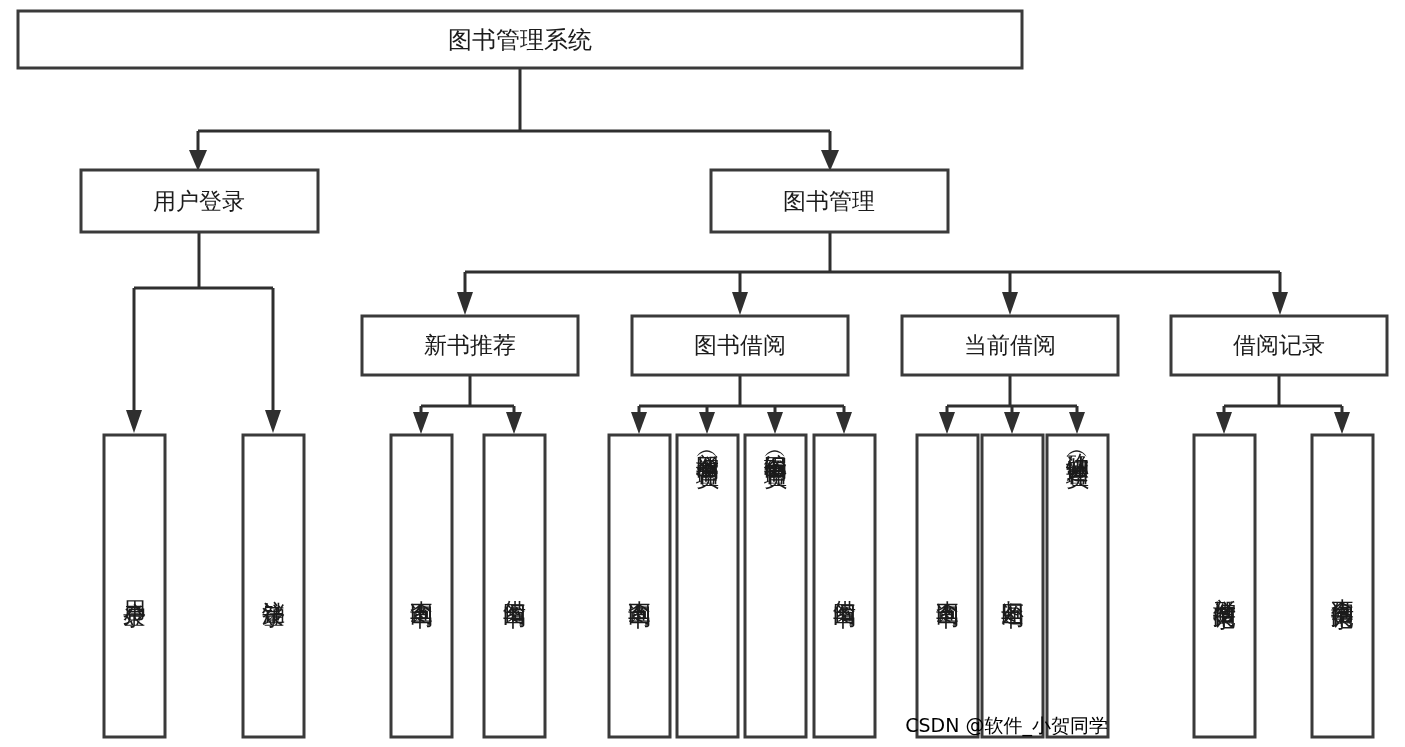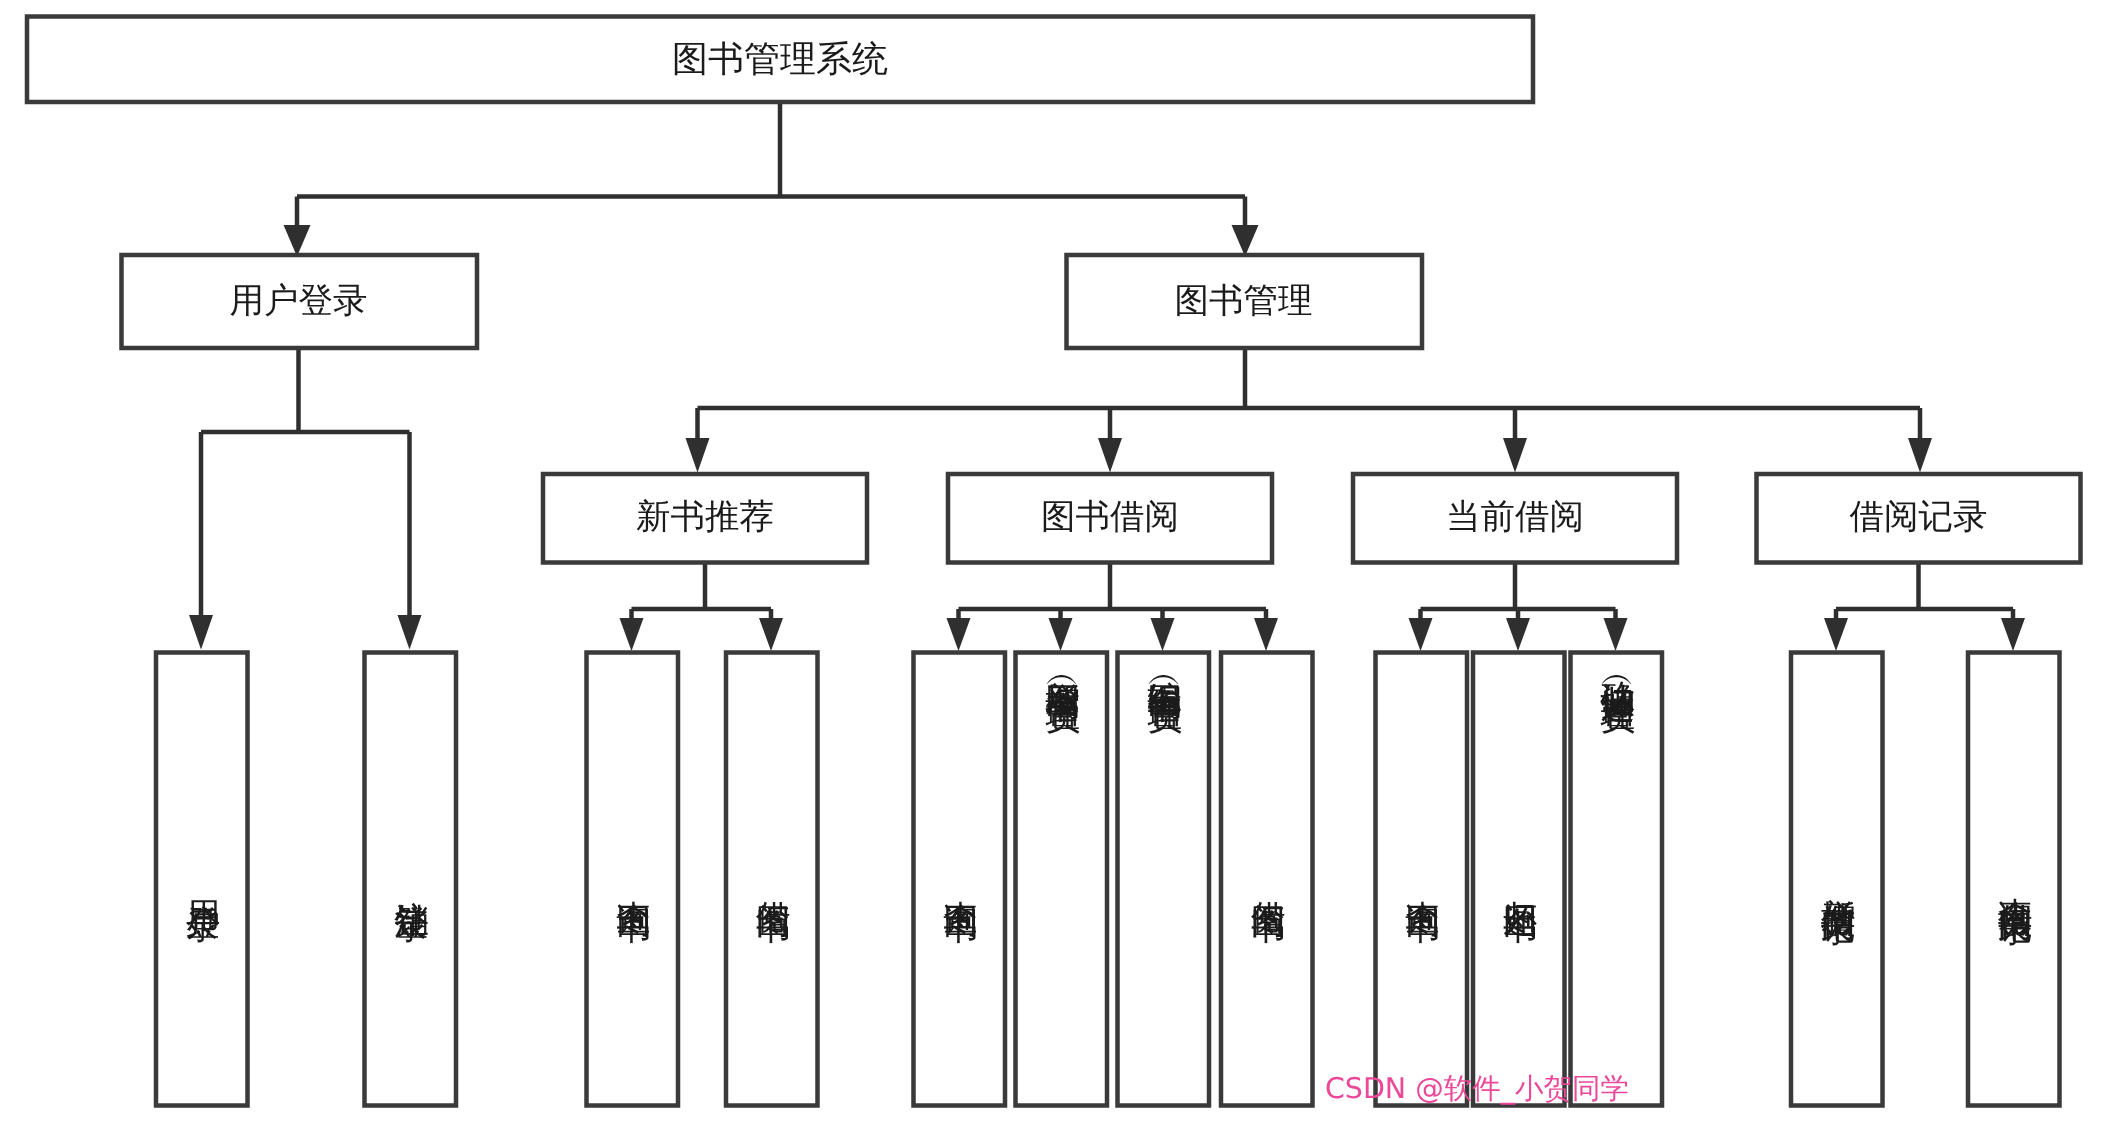--- a/index.html
+++ b/index.html
@@ -63,25 +63,25 @@
     text-orientation: upright;
     font-family: "DejaVu Sans", "Liberation Sans", sans-serif;
     font-size: 23px;
     line-height: 1.18;
     letter-spacing: 2px;
     color: #1b1b1b;
     white-space: nowrap;
   }
   .watermark {
     position: absolute;
-    right: 30px;
+    right: 8px;
     bottom: 8px;
     font-family: "DejaVu Sans", "Liberation Sans", sans-serif;
     font-size: 19px;
-    color: #ec4899;
+    color: #000000;
     white-space: nowrap;
     pointer-events: none;
   }
 </style>
 </head>
 <body>
 
 <div id="diagram-root">
 
   <svg class="diagram" viewBox="0 0 1405 747">

